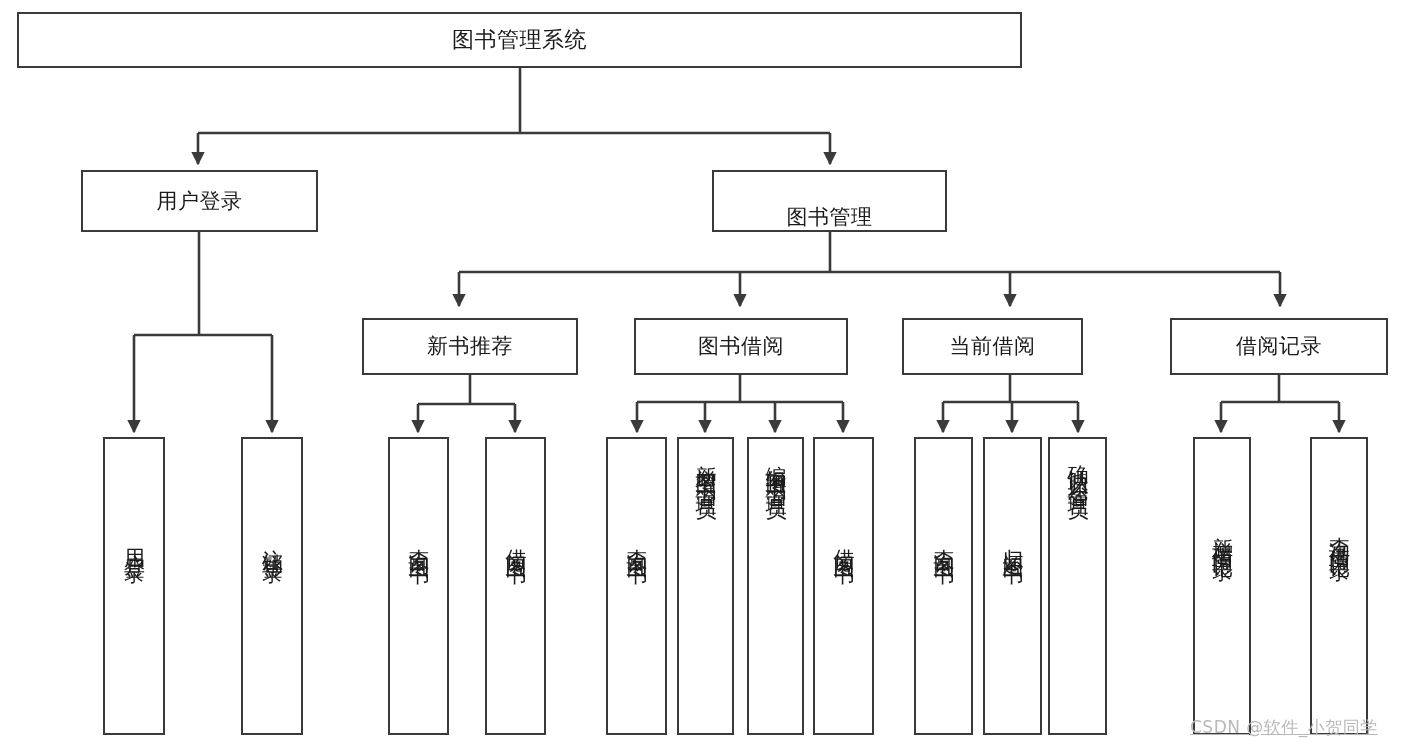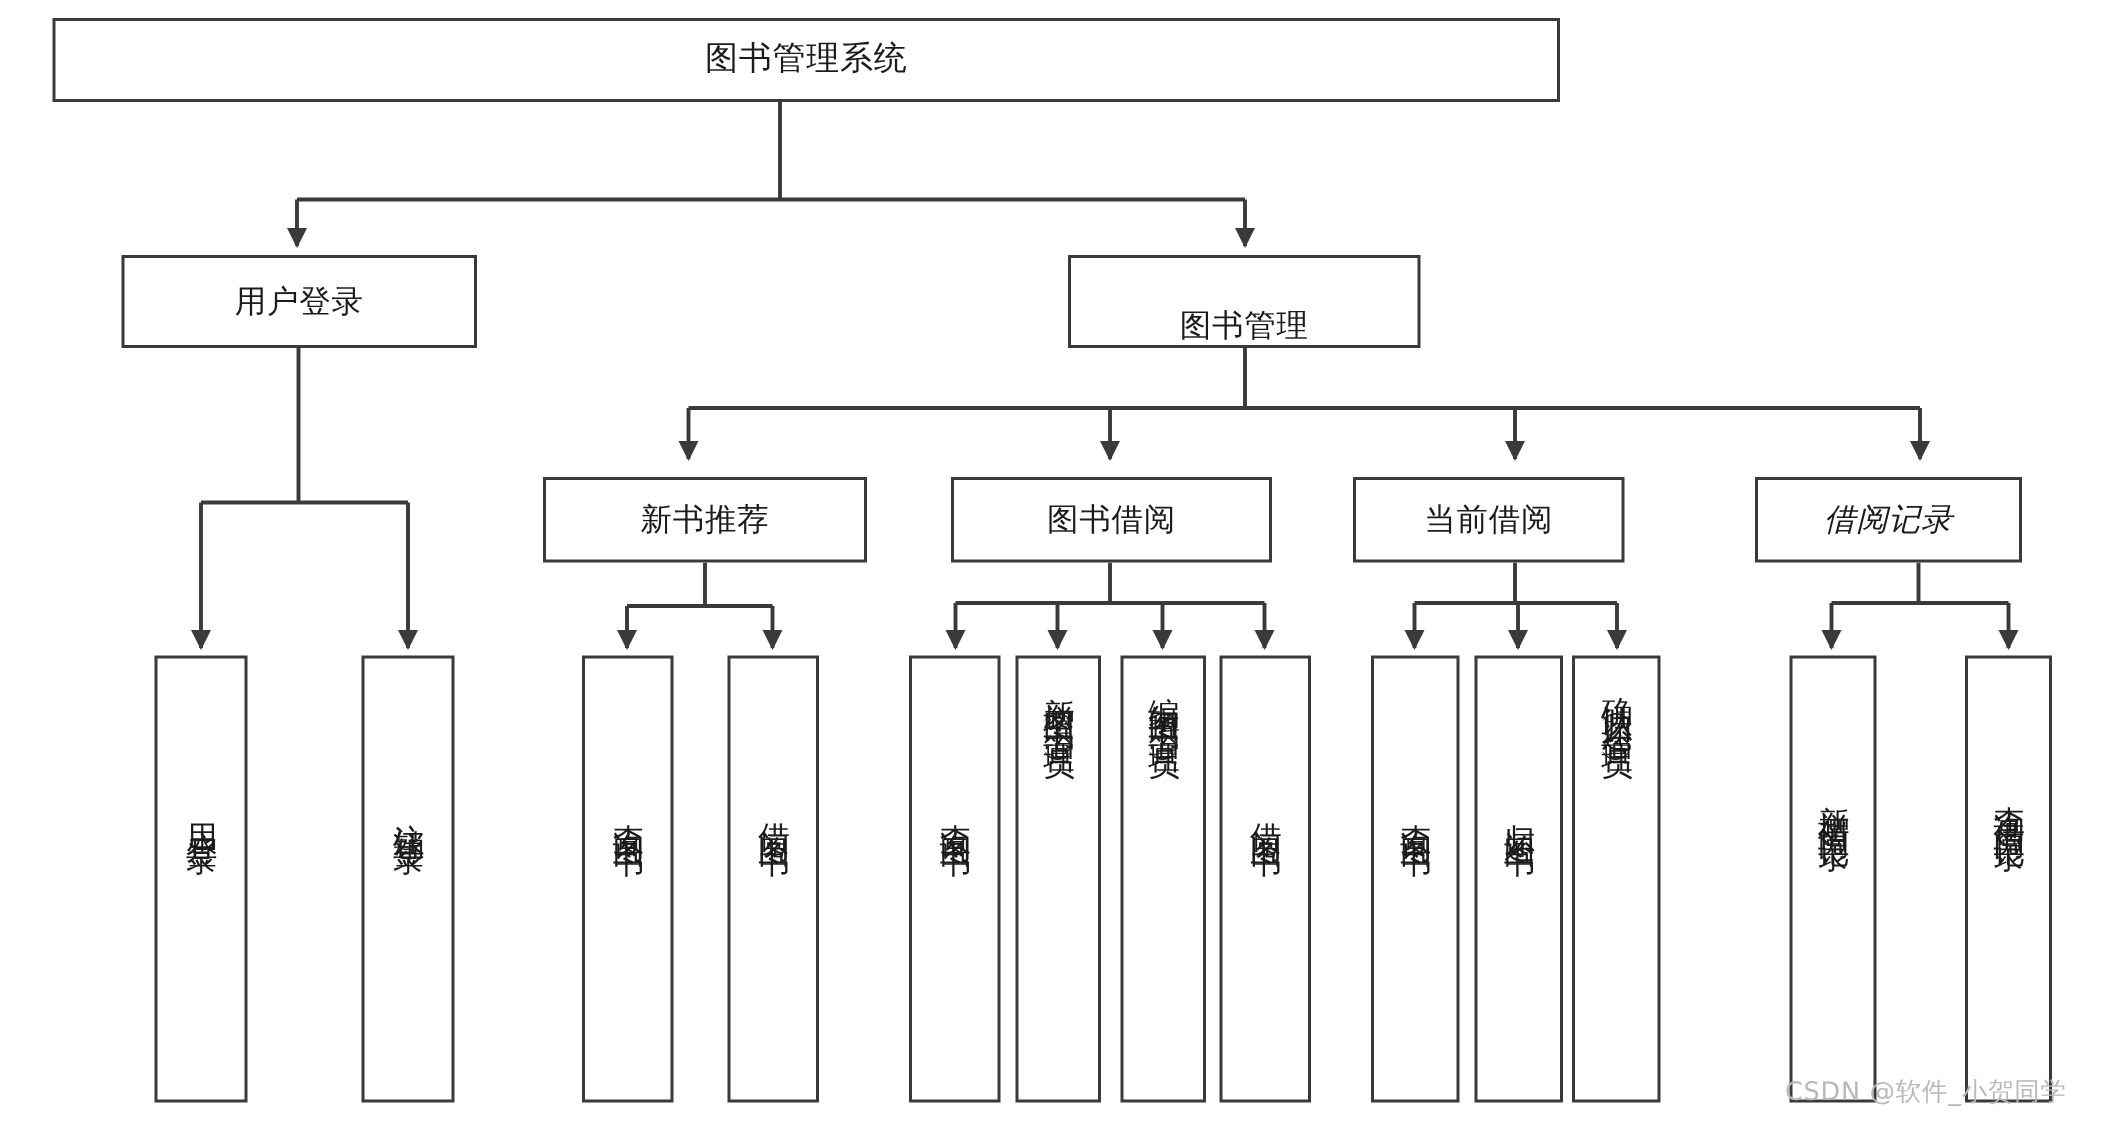--- a/index.html
+++ b/index.html
@@ -100,41 +100,41 @@
       <path d="M 1012 402 L 1012 432" marker-end="url(#arrow)"></path>
       <path d="M 1078 402 L 1078 432" marker-end="url(#arrow)"></path>
 
       <path d="M 1279 375 L 1279 402"></path>
       <path d="M 1221 402 L 1339 402"></path>
       <path d="M 1221 402 L 1221 432" marker-end="url(#arrow)"></path>
       <path d="M 1339 402 L 1339 432" marker-end="url(#arrow)"></path>
     </g>
   </svg>
 
-  <div class="node root h-node" style="left:17px;top:12px;width:1005px;height:56px;margin-left:18px;">
+  <div class="node root h-node" style="left:17px;top:12px;width:1005px;height:56px;">
     <span class="lbl">图书管理系统</span>
   </div>
 
   <div class="node h-node" style="left:81px;top:170px;width:237px;height:62px;">
     <span class="lbl">用户登录</span>
   </div>
   <div class="node h-node" style="left:712px;top:170px;width:235px;height:62px;align-items:flex-end;">
     <span class="lbl">图书管理</span>
   </div>
 
   <div class="node h-node" style="left:634px;top:318px;width:214px;height:57px;">
     <span class="lbl">图书借阅</span>
   </div>
   <div class="node h-node" style="left:362px;top:318px;width:216px;height:57px;">
     <span class="lbl">新书推荐</span>
   </div>
   <div class="node h-node" style="left:902px;top:318px;width:181px;height:57px;">
     <span class="lbl">当前借阅</span>
   </div>
-  <div class="node h-node" style="left:1170px;top:318px;width:178px;height:57px;font-style:italic;">
+  <div class="node h-node" style="left:1170px;top:318px;width:218px;height:57px;">
     <span class="lbl">借阅记录</span>
   </div>
 
   <div class="node v-node mid2" style="left:103px;top:437px;width:62px;height:298px;">
     <span class="lbl">用户登录</span>
   </div>
   <div class="node v-node mid2" style="left:241px;top:437px;width:62px;height:298px;">
     <span class="lbl">注销登录</span>
   </div>
 
@@ -168,15 +168,15 @@
     <span class="lbl">确认归还（管理员）</span>
   </div>
 
   <div class="node v-node mid" style="left:1193px;top:437px;width:58px;height:298px;">
     <span class="lbl">新增借阅记录</span>
   </div>
   <div class="node v-node mid" style="left:1310px;top:437px;width:58px;height:298px;">
     <span class="lbl">查询借阅记录</span>
   </div>
 
-  <div class="watermark" style="left:1190px;top:716px;">CSDN @软件_小贺同学</div>
+  <div class="watermark" style="left:1190px;top:716px;text-decoration:underline;">CSDN @软件_小贺同学</div>
 
 </div>
 
 </body></html>

